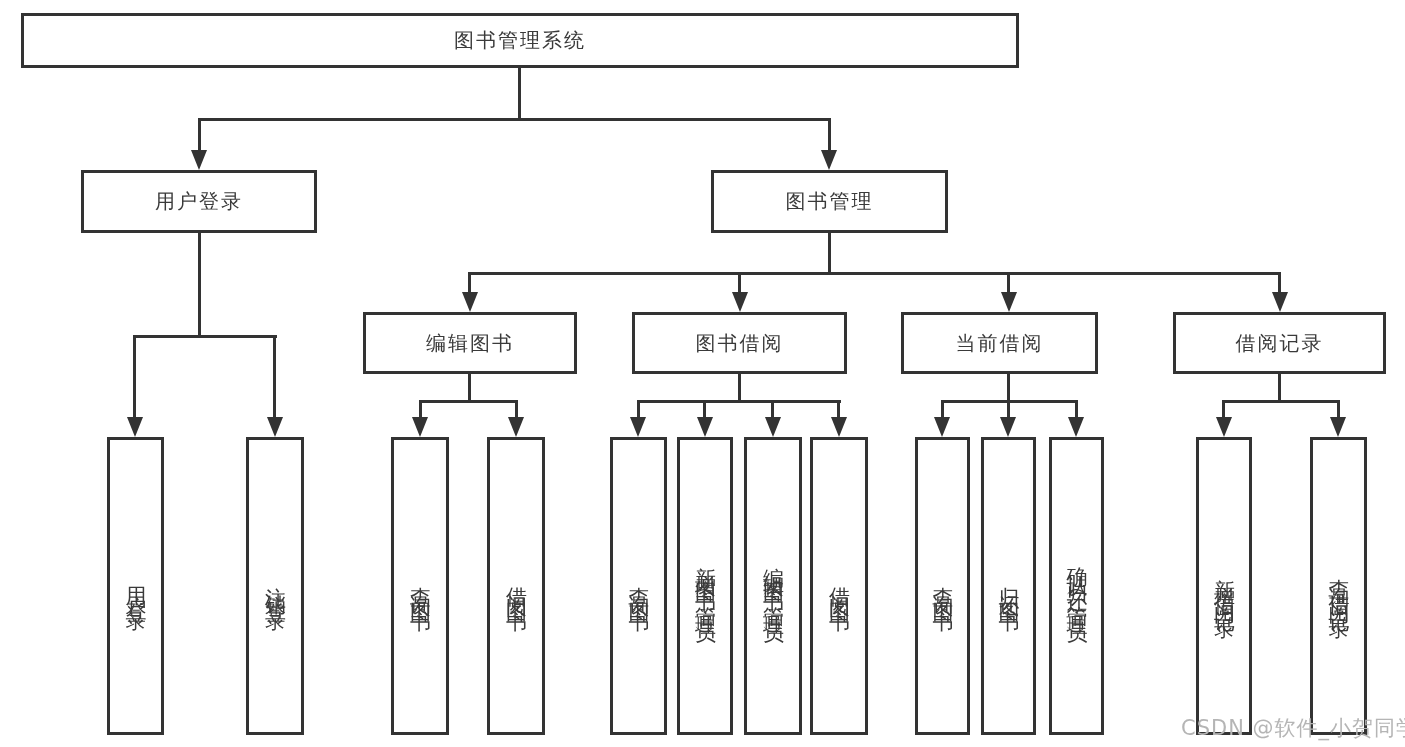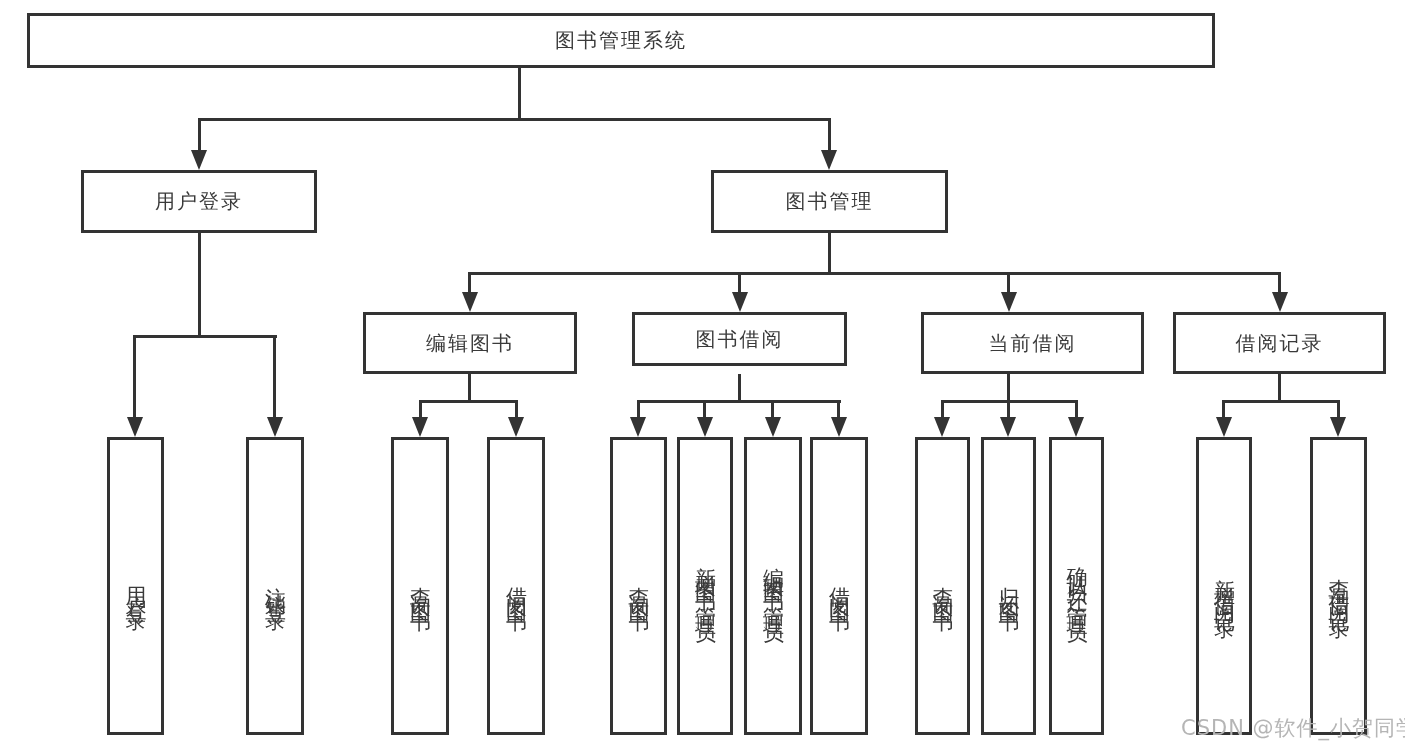--- a/index.html
+++ b/index.html
@@ -27,21 +27,21 @@
   .watermark{
     position:absolute;left:1181px;top:714px;z-index:5;
     color:#b5b5b5;font-size:21px;letter-spacing:1px;white-space:nowrap;
   }
 </style>
 </head>
 <body>
 
 <div class="canvas">
 
-  <div class="node h-node" style="left:27px;top:13px;width:1188px;height:55px;">图书管理系统</div>
+  <div class="node h-node" style="left:21px;top:13px;width:998px;height:55px;">图书管理系统</div>
 
   <div class="vline" style="left:518px;top:68px;height:50px;"></div>
   <div class="hline" style="left:198px;top:118px;width:633px;"></div>
   <div class="vline" style="left:198px;top:118px;height:34px;"></div>
   <div class="arrowhead" style="left:191px;top:150px;"></div>
   <div class="vline" style="left:828px;top:118px;height:34px;"></div>
   <div class="arrowhead" style="left:821px;top:150px;"></div>
 
   <div class="node h-node" style="left:81px;top:170px;width:236px;height:63px;">用户登录</div>
   <div class="node h-node" style="left:711px;top:170px;width:237px;height:63px;font-family:Liberation Mono, monospace;">图书管理</div>
@@ -58,22 +58,22 @@
   <div class="vline" style="left:468px;top:272px;height:22px;"></div>
   <div class="arrowhead" style="left:462px;top:292px;"></div>
   <div class="vline" style="left:738px;top:272px;height:22px;"></div>
   <div class="arrowhead" style="left:732px;top:292px;"></div>
   <div class="vline" style="left:1007px;top:272px;height:22px;"></div>
   <div class="arrowhead" style="left:1001px;top:292px;"></div>
   <div class="vline" style="left:1278px;top:272px;height:22px;"></div>
   <div class="arrowhead" style="left:1272px;top:292px;"></div>
 
   <div class="node h-node" style="left:363px;top:312px;width:214px;height:62px;">编辑图书</div>
-  <div class="node h-node" style="left:632px;top:312px;width:215px;height:54px;text-align:center;">图书借阅</div>
-  <div class="node h-node" style="left:901px;top:312px;width:223px;height:62px;margin-left:20px;">当前借阅</div>
+  <div class="node h-node" style="left:632px;top:312px;width:215px;height:62px;text-align:center;">图书借阅</div>
+  <div class="node h-node" style="left:901px;top:312px;width:197px;height:62px;">当前借阅</div>
   <div class="node h-node" style="left:1173px;top:312px;width:213px;height:62px;">借阅记录</div>
 
   <div class="vline" style="left:468px;top:374px;height:26px;"></div>
   <div class="hline" style="left:419px;top:400px;width:99px;"></div>
   <div class="vline" style="left:419px;top:400px;height:19px;"></div>
   <div class="arrowhead" style="left:412px;top:417px;"></div>
   <div class="vline" style="left:515px;top:400px;height:19px;"></div>
   <div class="arrowhead" style="left:508px;top:417px;"></div>
 
   <div class="vline" style="left:738px;top:374px;height:26px;"></div>

